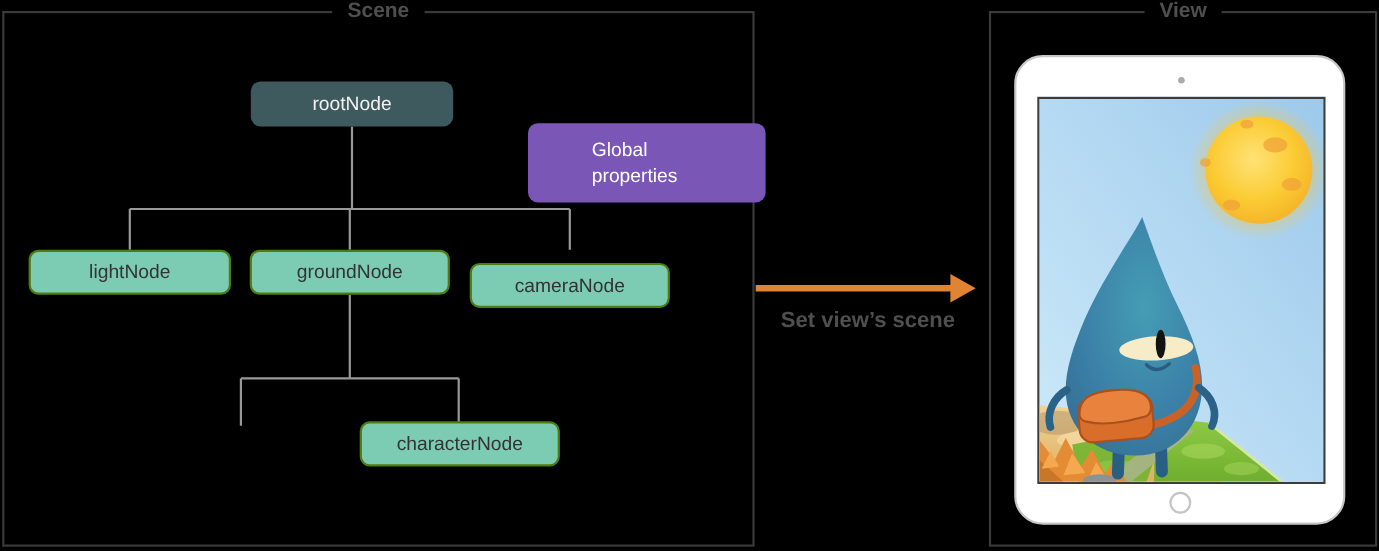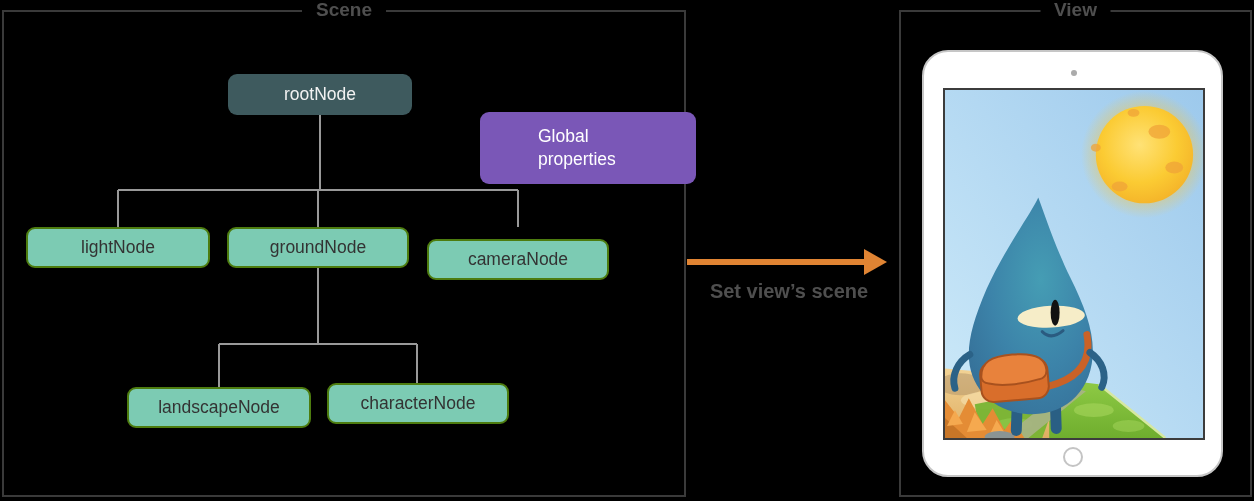--- a/index.html
+++ b/index.html
@@ -81,23 +81,20 @@
     </div>
 
     <div class="tree-node node-mint node-ground">
       <span>groundNode</span>
     </div>
 
     <div class="tree-node node-mint node-camera">
       <span>cameraNode</span>
     </div>
 
-    <div class="tree-node node-mint node-landscape">
-      <span>landscapeNode</span>
-    </div>
 
     <div class="tree-node node-mint node-character">
       <span>characterNode</span>
     </div>
   </div>
 
   <svg class="arrow-svg" width="202" height="30" viewBox="0 0 202 30">
     <line x1="1" y1="15" x2="180" y2="15" stroke="#E08433" stroke-width="6"></line>
     <polygon points="178,2 201,15 178,28" fill="#E08433"></polygon>
   </svg>

